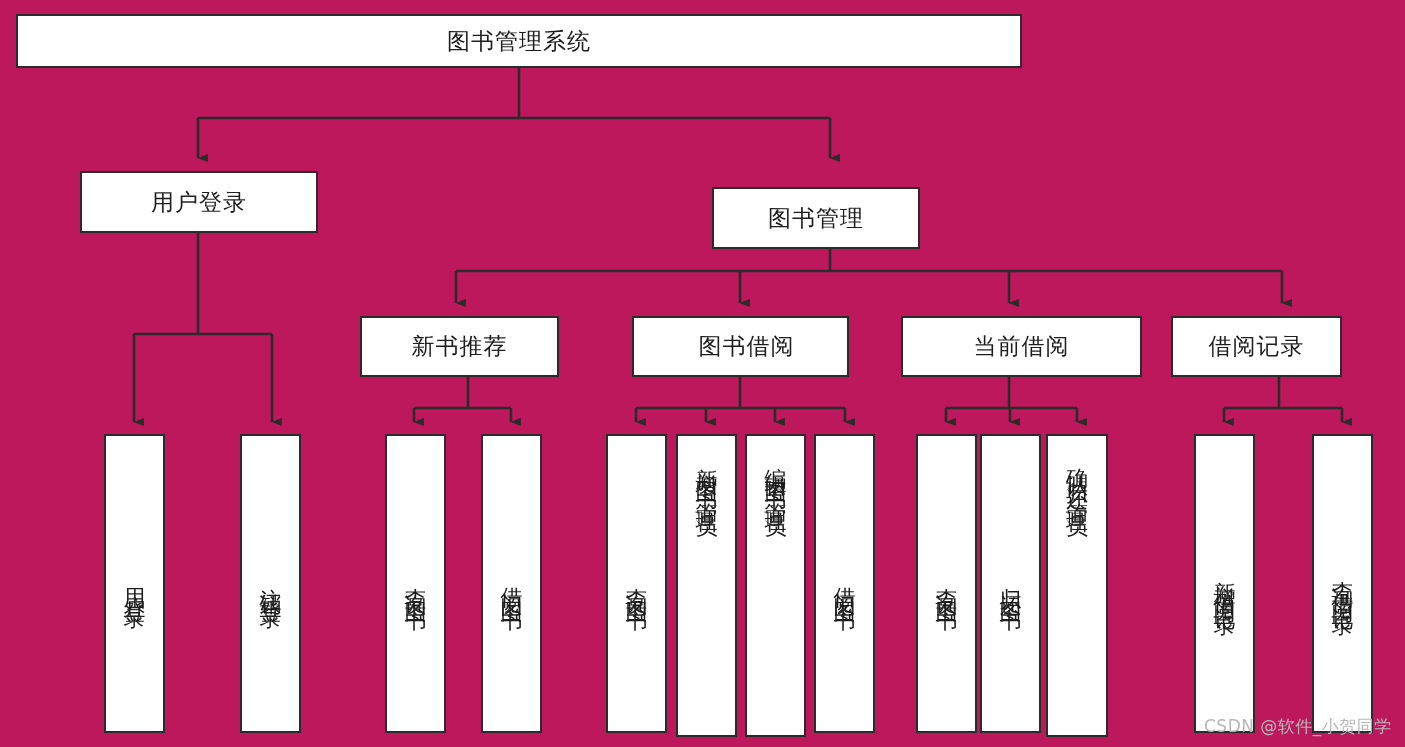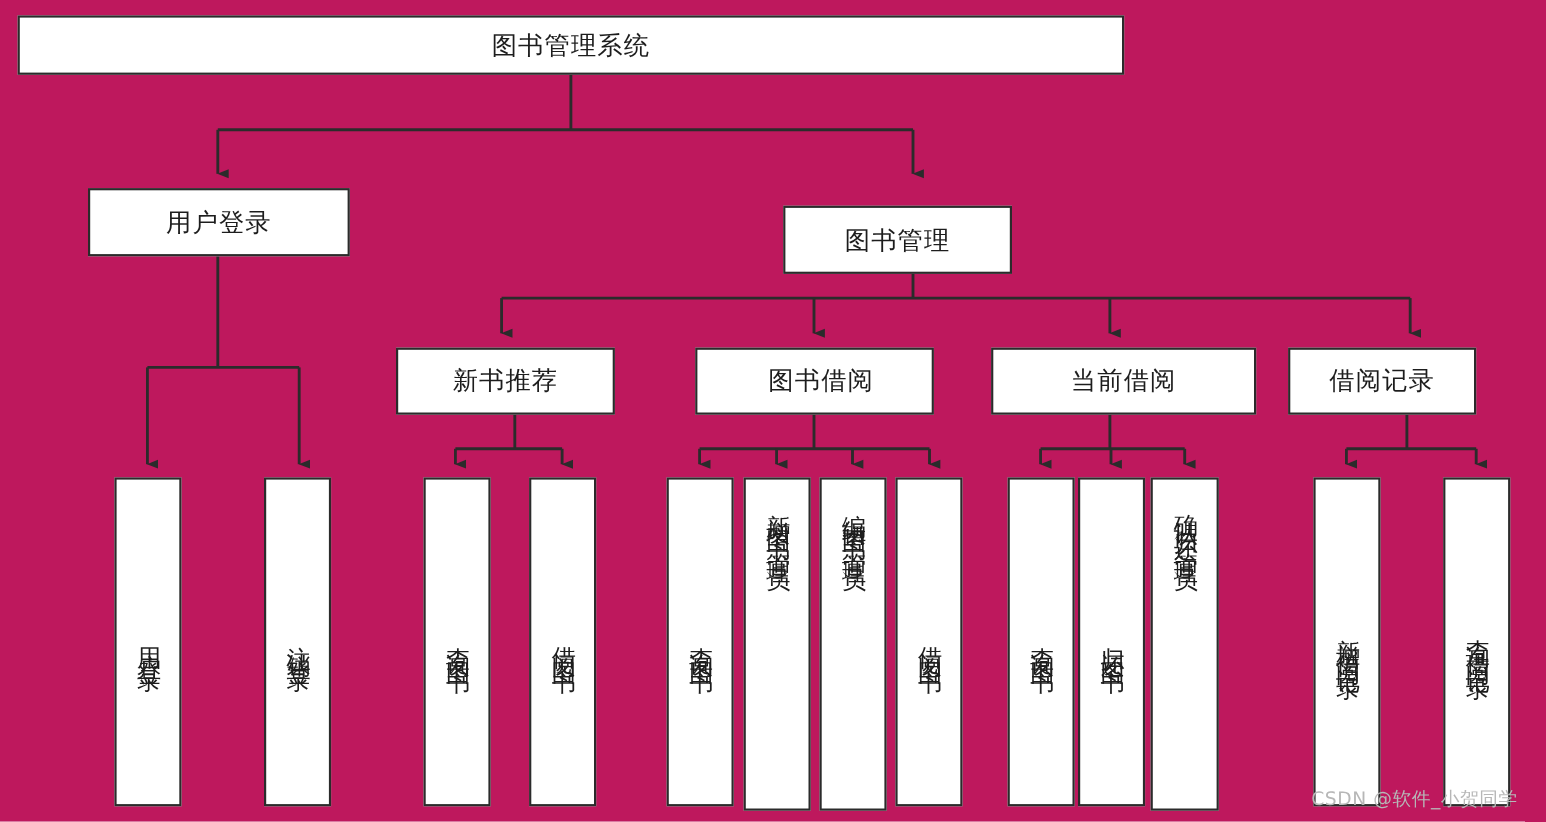--- a/index.html
+++ b/index.html
@@ -55,20 +55,21 @@
   .node.vert.center {
     align-items: center;
     padding-top: 0;
   }
   .watermark {
     position: absolute;
     font-size: 17px;
     color: #b7b7b7;
     white-space: nowrap;
     letter-spacing: 0.5px;
+    margin-left: 12px;
   }
 </style>
 </head>
 <body>
 
 <div id="canvas">
 
   <svg class="connectors" viewBox="0 0 1405 747" xmlns="http://www.w3.org/2000/svg">
     <defs>
       <marker id="arw" viewBox="0 0 10 12" refX="5" refY="11" markerWidth="9" markerHeight="11" orient="auto-start-reverse" markerUnits="userSpaceOnUse">

